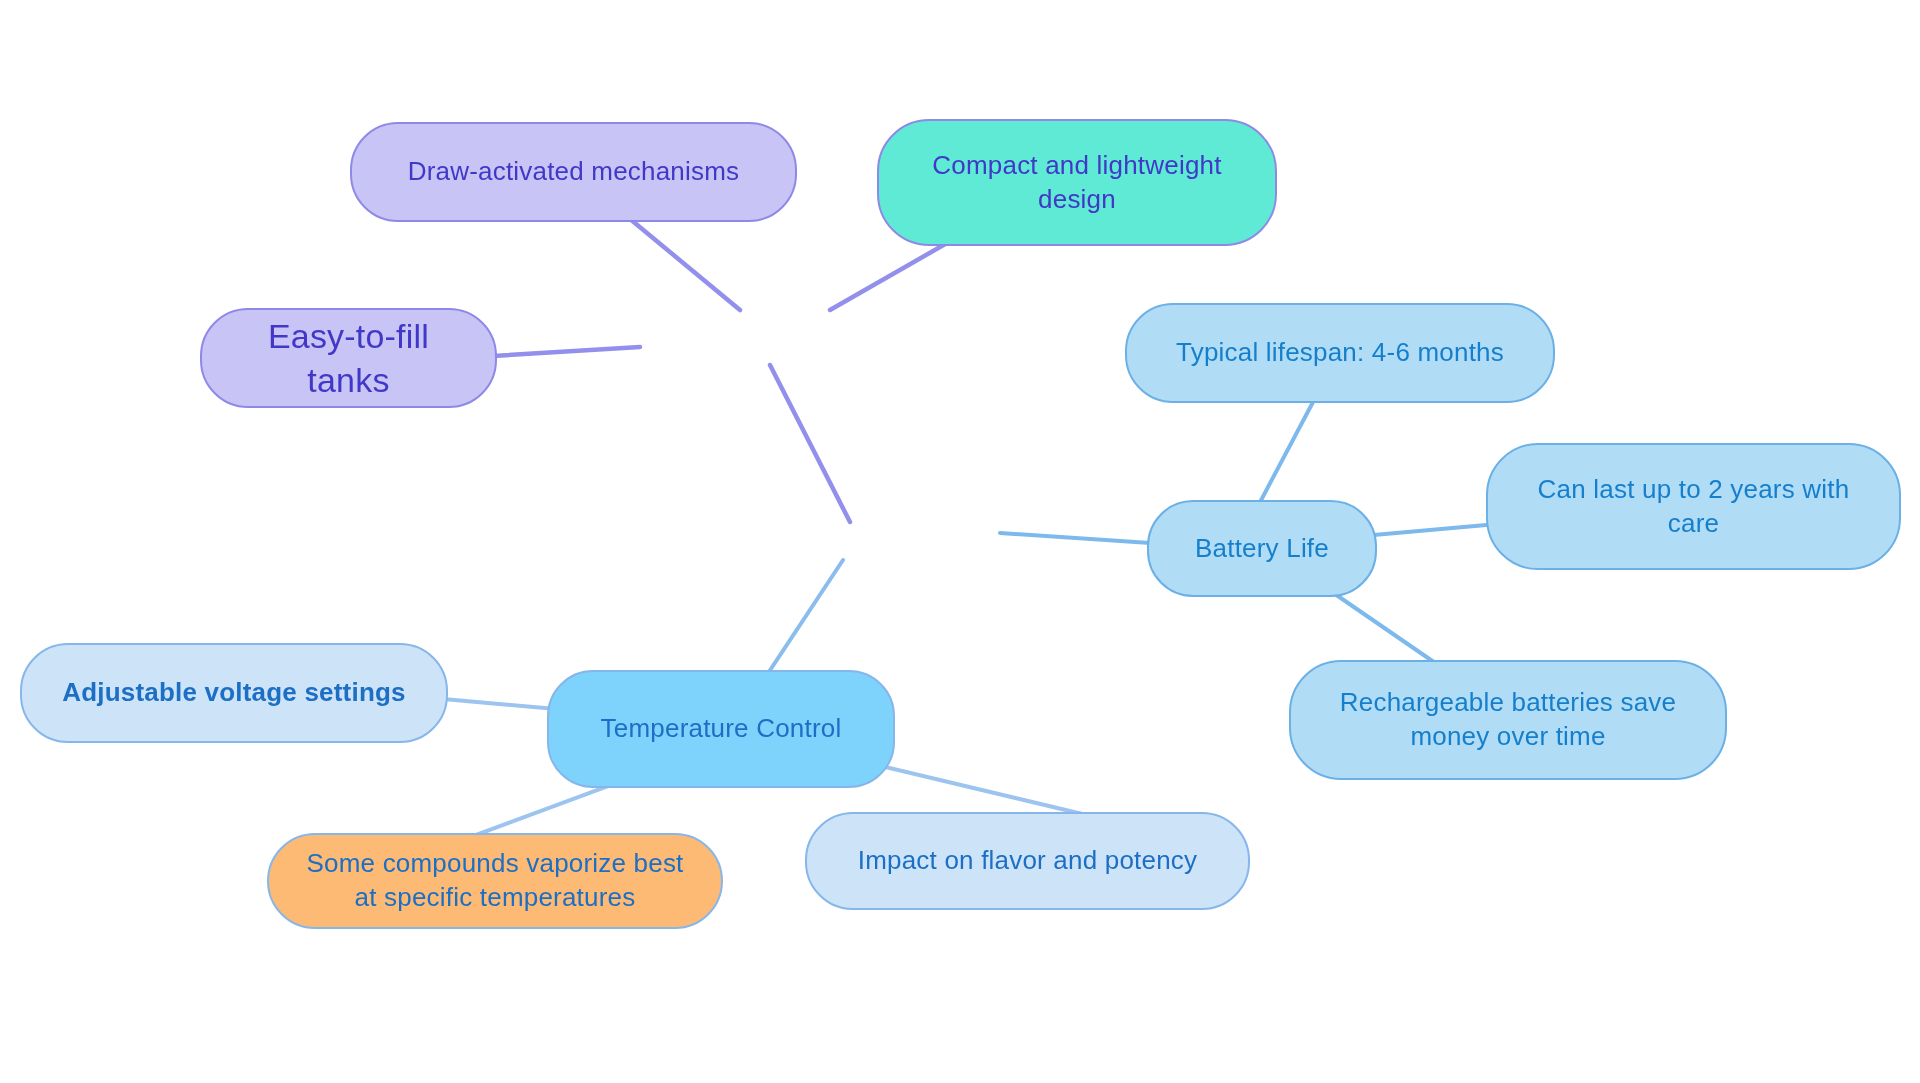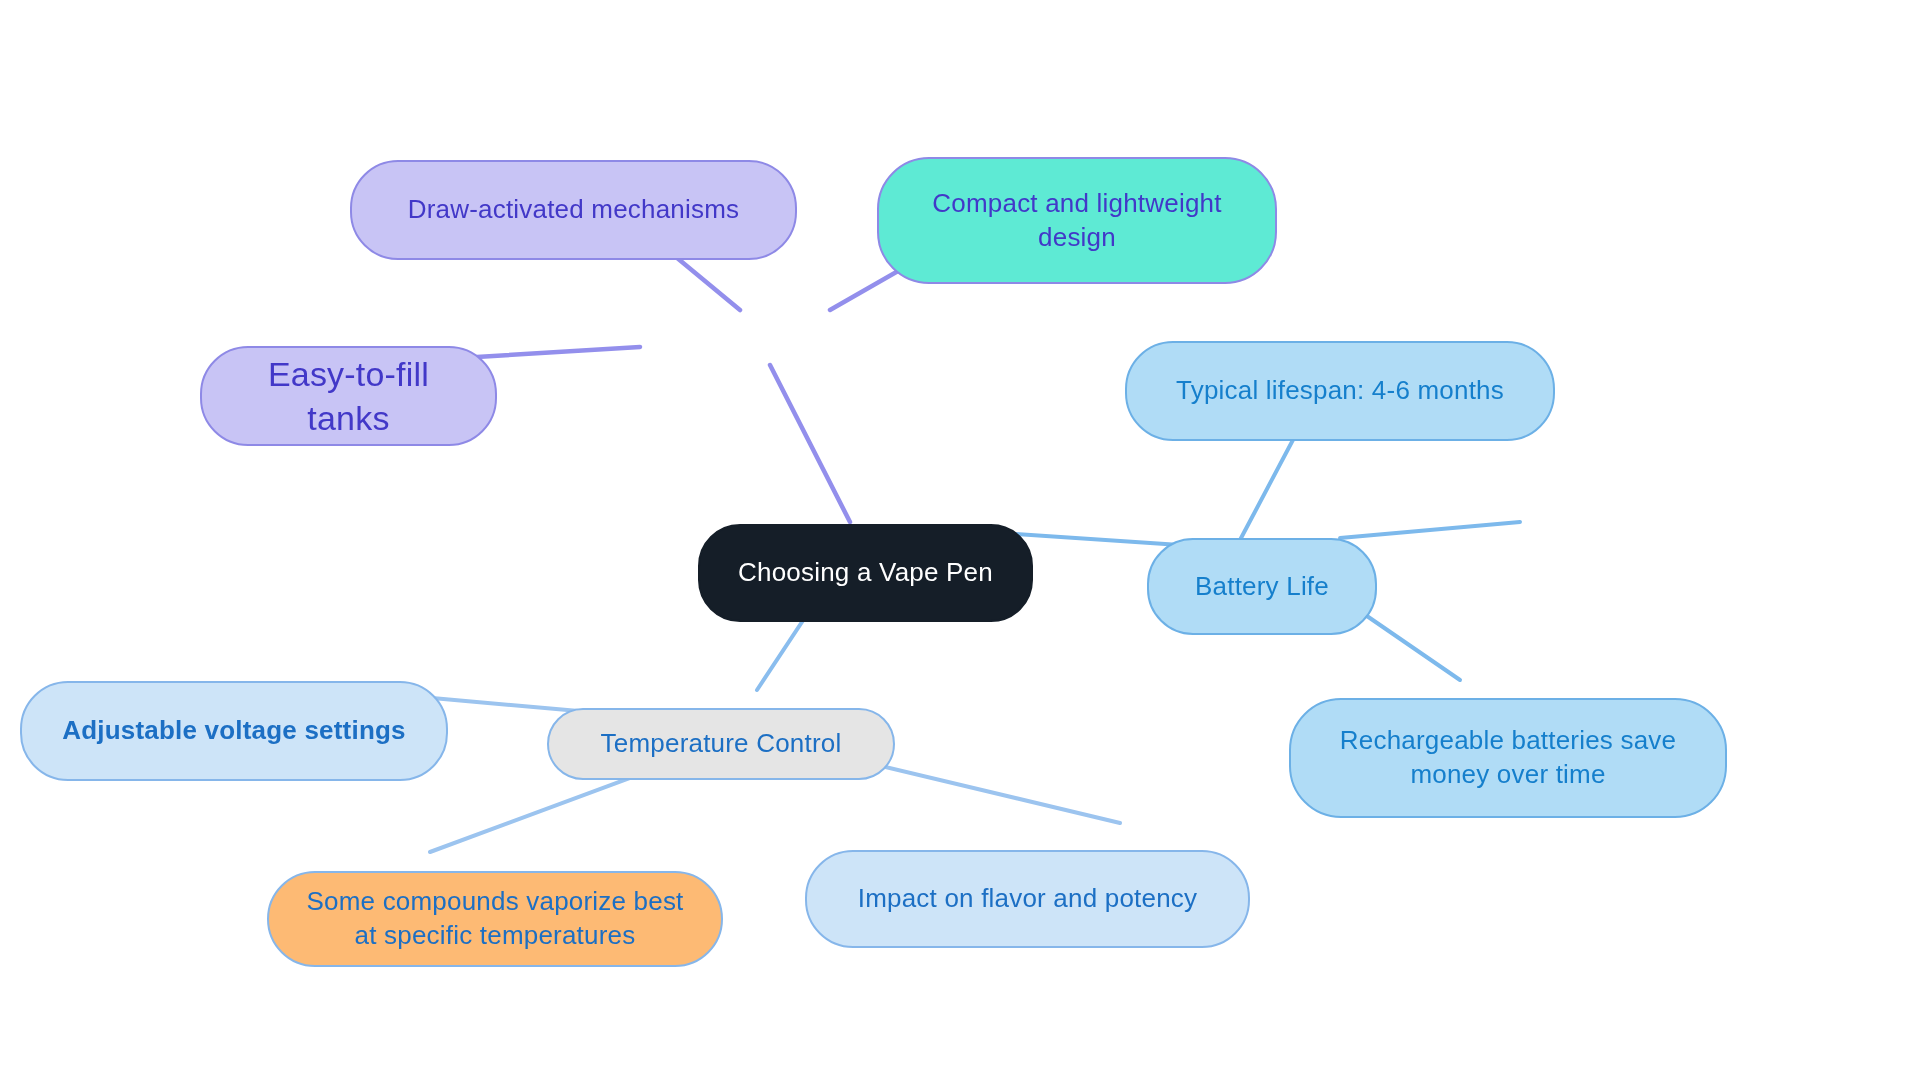--- a/index.html
+++ b/index.html
@@ -35,21 +35,20 @@
     position: absolute;
     box-sizing: border-box;
     display: flex;
     align-items: center;
     justify-content: center;
     text-align: center;
     border-style: solid;
     border-width: 2px;
     padding: 0 24px;
     cursor: pointer;
-    margin-top: 38px;
   }
   .node-label {
     display: block;
     font-size: 26px;
     line-height: 1.3;
     letter-spacing: 0.2px;
   }
 </style>
 </head>
 <body>
@@ -63,42 +62,42 @@
       <line x1="1000" y1="533" x2="1180" y2="545" stroke="#7db9ec" stroke-width="4" stroke-linecap="round"></line>
       <line x1="1240" y1="540" x2="1330" y2="370" stroke="#7db9ec" stroke-width="4" stroke-linecap="round"></line>
       <line x1="1340" y1="538" x2="1520" y2="522" stroke="#7db9ec" stroke-width="4" stroke-linecap="round"></line>
       <line x1="1300" y1="570" x2="1460" y2="680" stroke="#7db9ec" stroke-width="4" stroke-linecap="round"></line>
       <line x1="843" y1="560" x2="757" y2="690" stroke="#8abdee" stroke-width="4" stroke-linecap="round"></line>
       <line x1="590" y1="712" x2="410" y2="696" stroke="#9cc4ef" stroke-width="4" stroke-linecap="round"></line>
       <line x1="700" y1="752" x2="430" y2="852" stroke="#9cc4ef" stroke-width="4" stroke-linecap="round"></line>
       <line x1="810" y1="749" x2="1120" y2="823" stroke="#9cc4ef" stroke-width="4" stroke-linecap="round"></line>
     </svg>
   <div class="nodes-layer" id="nodes">
-      <div class="node" style="left: 698px; top: 486px; width: 335px; height: 98px; background: rgb(21, 30, 40); border-color: rgb(21, 30, 40); border-radius: 42px; color: rgb(255, 255, 255);">
-        <span class="node-label" style="font-size: 26px;">Choosing a Vape Pen</span>
-      </div>
       <div class="node" style="left: 350px; top: 122px; width: 447px; height: 100px; background: rgb(200, 196, 245); border-color: rgb(142, 137, 230); border-radius: 48px; color: rgb(66, 56, 200);">
         <span class="node-label" style="font-size: 26px;">Draw-activated mechanisms</span>
       </div>
       <div class="node" style="left: 877px; top: 119px; width: 400px; height: 127px; background: #5eead4; border-color: rgb(142, 137, 230); border-radius: 52px; color: rgb(66, 56, 200);">
         <span class="node-label" style="font-size: 26px;">Compact and lightweight design</span>
       </div>
       <div class="node" style="left: 200px; top: 308px; width: 297px; height: 100px; background: rgb(200, 196, 245); border-color: rgb(142, 137, 230); border-radius: 48px; color: rgb(66, 56, 200);">
         <span class="node-label" style="font-size: 34px;">Easy-to-fill tanks</span>
       </div>
       <div class="node" style="left: 1147px; top: 500px; width: 230px; height: 97px; background: rgb(176, 220, 246); border-color: rgb(108, 176, 230); border-radius: 46px; color: rgb(21, 127, 204);">
         <span class="node-label" style="font-size: 26px;">Battery Life</span>
       </div>
       <div class="node" style="left: 1125px; top: 303px; width: 430px; height: 100px; background: rgb(176, 220, 246); border-color: rgb(108, 176, 230); border-radius: 48px; color: rgb(21, 127, 204);">
         <span class="node-label" style="font-size: 26px;">Typical lifespan: 4-6 months</span>
       </div>
+      <div class="node" style="left: 1486px; top: 443px; width: 415px; height: 127px; background: rgb(176, 220, 246); border-color: rgb(108, 176, 230); border-radius: 52px; color: rgb(21, 127, 204);">
+        <span class="node-label" style="font-size: 26px;">Can last up to 2 years with care</span>
+      </div>
       <div class="node" style="left: 1289px; top: 660px; width: 438px; height: 120px; background: rgb(176, 220, 246); border-color: rgb(108, 176, 230); border-radius: 52px; color: rgb(21, 127, 204);">
         <span class="node-label" style="font-size: 26px;">Rechargeable batteries save money over time</span>
       </div>
-      <div class="node" style="left: 547px; top: 670px; width: 348px; height: 72px; background: #e5e5e5; border-color: rgb(134, 182, 234); border-radius: 46px; color: rgb(28, 111, 196);">
+      <div class="node" style="left: 547px; top: 670px; width: 348px; height: 118px; background: #7dd3fc; border-color: rgb(134, 182, 234); border-radius: 46px; color: rgb(28, 111, 196);">
         <span class="node-label" style="font-size: 26px;">Temperature Control</span>
       </div>
       <div class="node" style="left: 20px; top: 643px; width: 428px; height: 100px; background: rgb(205, 228, 248); border-color: rgb(134, 182, 234); border-radius: 48px; color: rgb(28, 111, 196); font-weight: bold;">
         <span class="node-label" style="font-size: 26px;">Adjustable voltage settings</span>
       </div>
       <div class="node" style="left: 267px; top: 833px; width: 456px; height: 96px; background: #fdba74; border-color: rgb(134, 182, 234); border-radius: 52px; color: rgb(28, 111, 196);">
         <span class="node-label" style="font-size: 26px;">Some compounds vaporize best at specific temperatures</span>
       </div>
       <div class="node" style="left: 805px; top: 812px; width: 445px; height: 98px; background: rgb(205, 228, 248); border-color: rgb(134, 182, 234); border-radius: 48px; color: rgb(28, 111, 196);">
         <span class="node-label" style="font-size: 26px;">Impact on flavor and potency</span>

